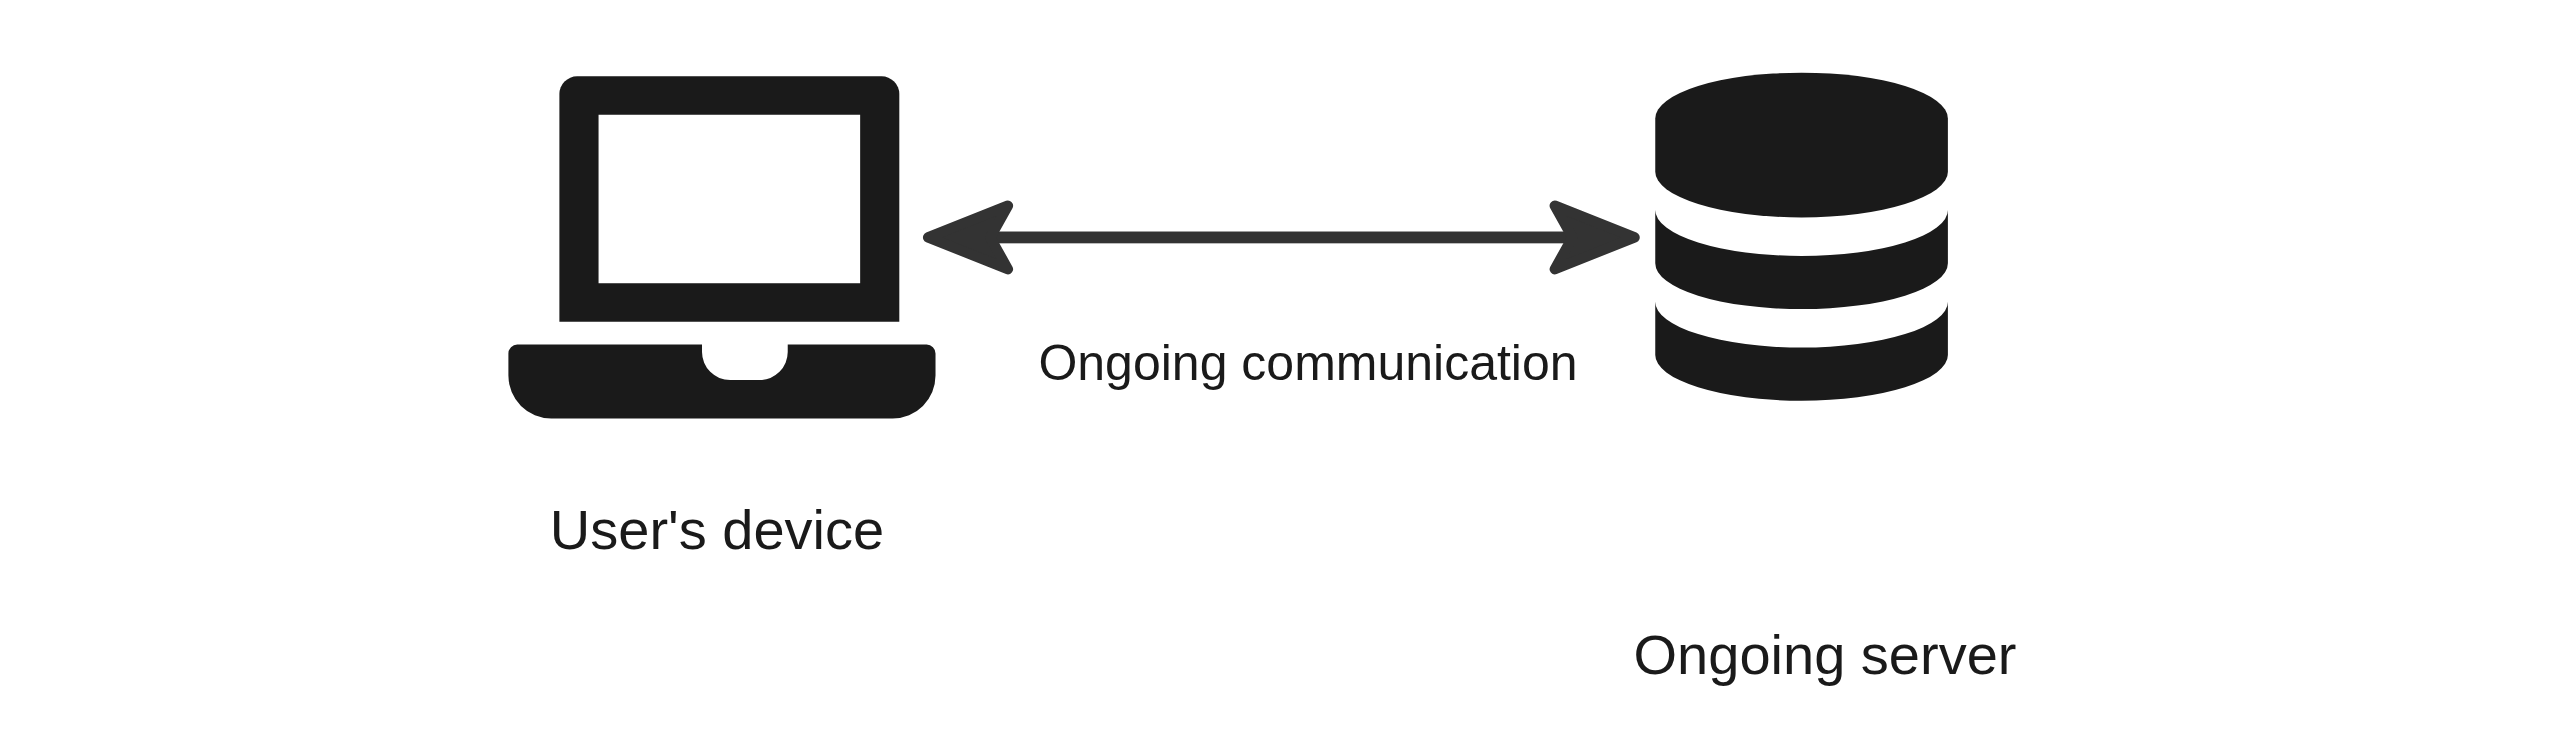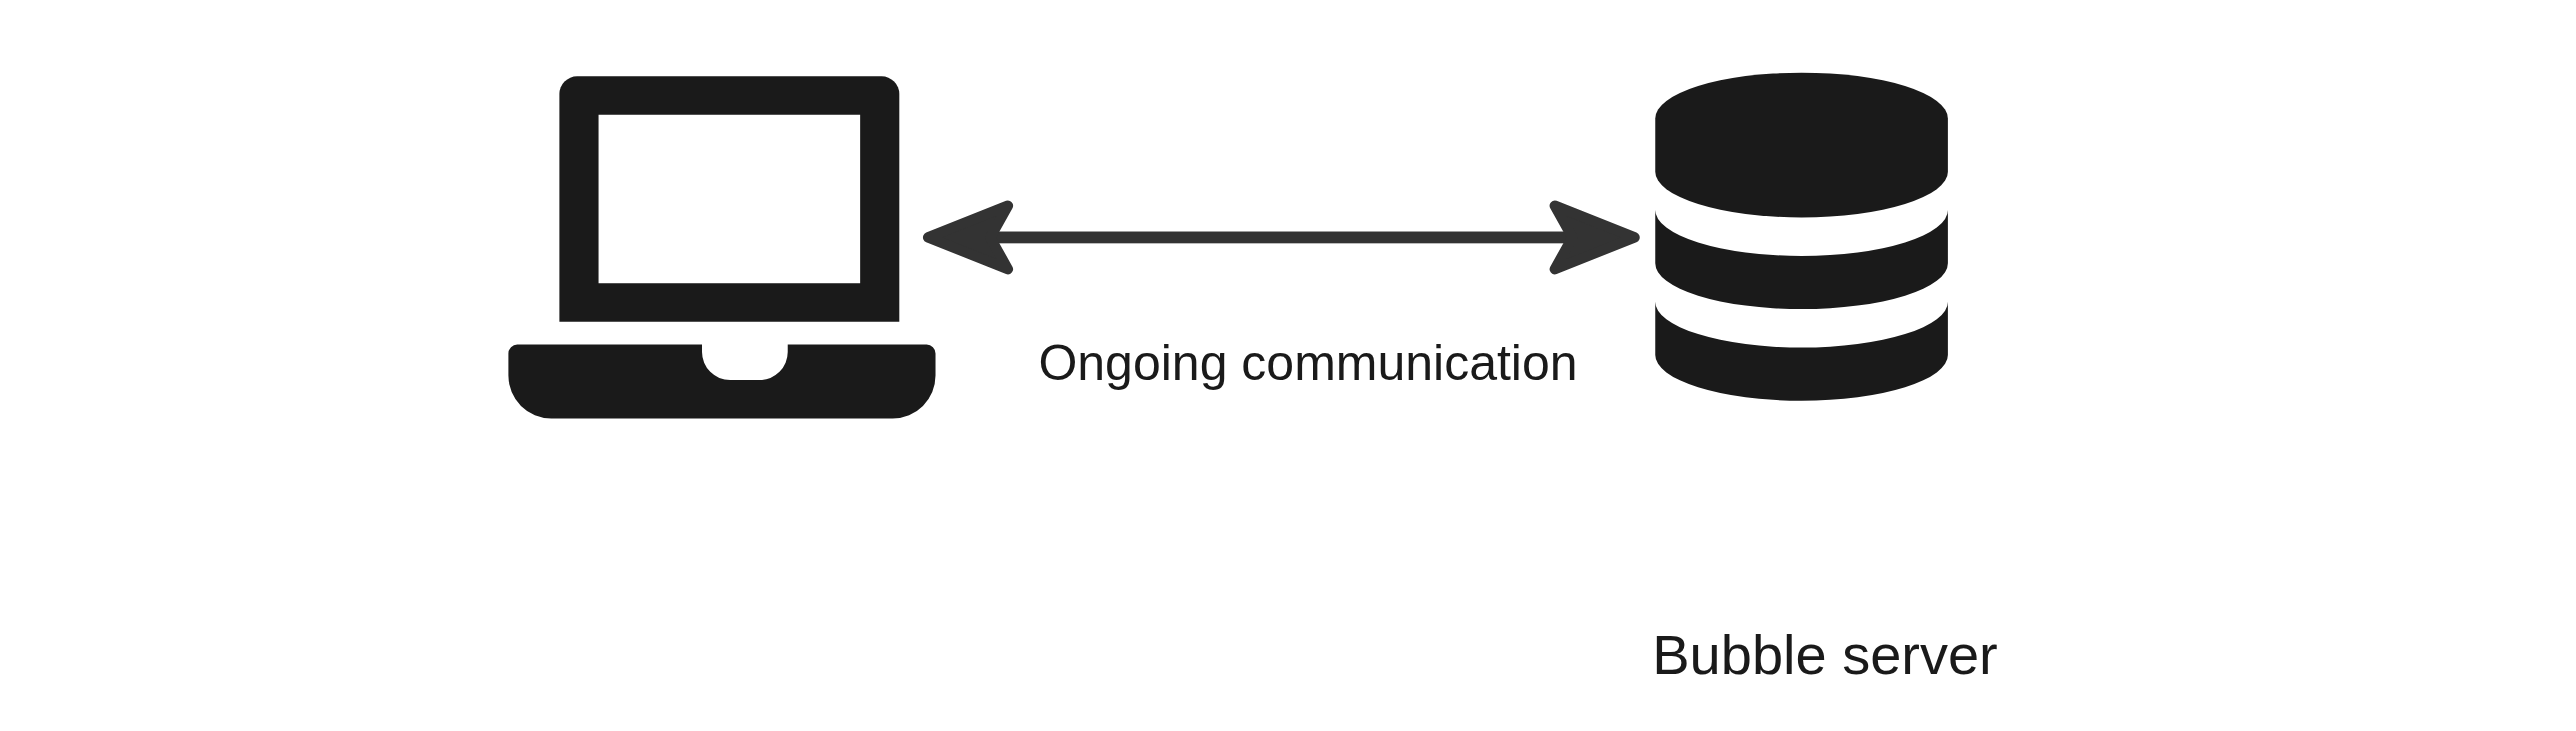--- a/index.html
+++ b/index.html
@@ -127,20 +127,21 @@
       <rect x="1320" y="313" width="830" height="16" stroke="none"></rect>
 
       <path d="M 1256 321 L 1364 278 L 1340 321 L 1364 364 Z"></path>
 
       <path d="M 2212 321 L 2104 278 L 2128 321 L 2104 364 Z"></path>
     </g>
   </svg>
 
   <div id="edge-label">Ongoing communication</div>
 
+  <div class="caption" id="device-caption">User's device</div>
 
   <div class="caption" id="server-caption">
-    <span class="cap-line">Bubble server</span>
+    <span class="cap-line">Ongoing server</span>
     
   </div>
 
 </div>
 
 
 </body></html>

